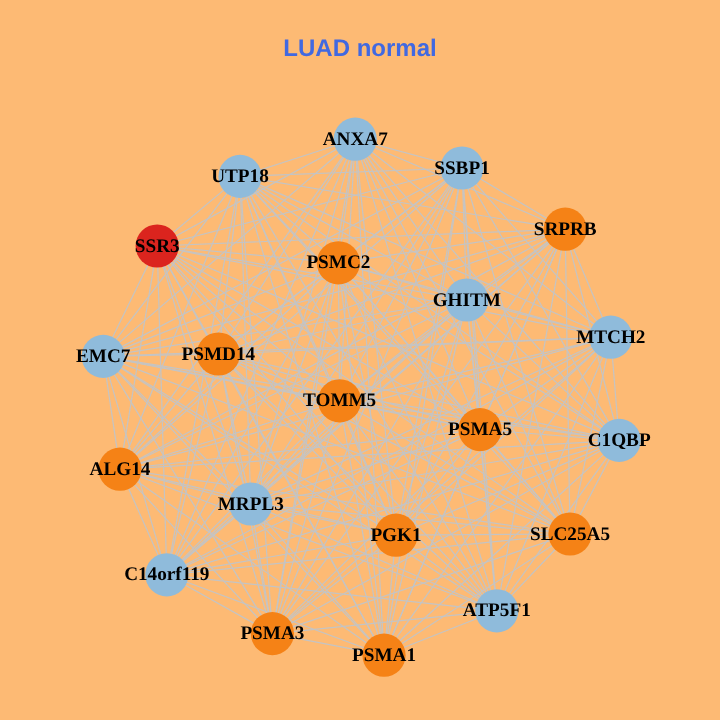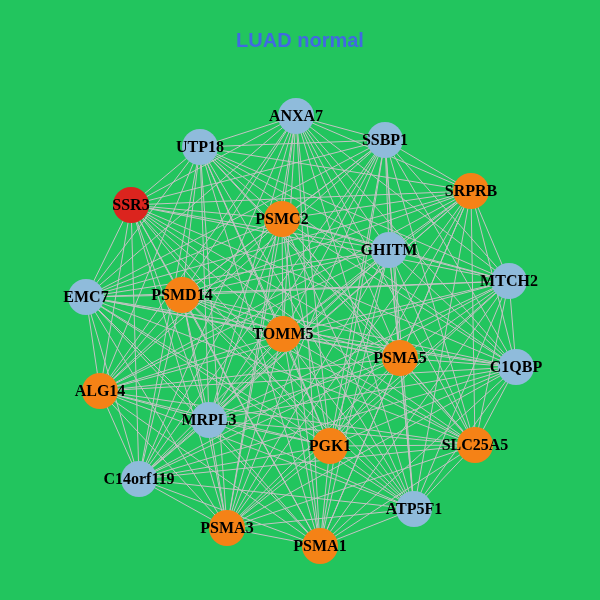--- a/index.html
+++ b/index.html
@@ -5,21 +5,21 @@
   html, body {
     margin: 0;
     padding: 0;
     background: #ffffff;
     font-family: "Liberation Sans", sans-serif;
   }
   .figure {
     position: relative;
     width: 600px;
     height: 600px;
-    background: #22c55e;
+    background: #fdba74;
     overflow: hidden;
   }
   svg { display: block; }
   .plot-title {
     font-family: "Liberation Sans", sans-serif;
     font-size: 20px;
     font-weight: bold;
     text-anchor: middle;
   }
   .edge-line {

